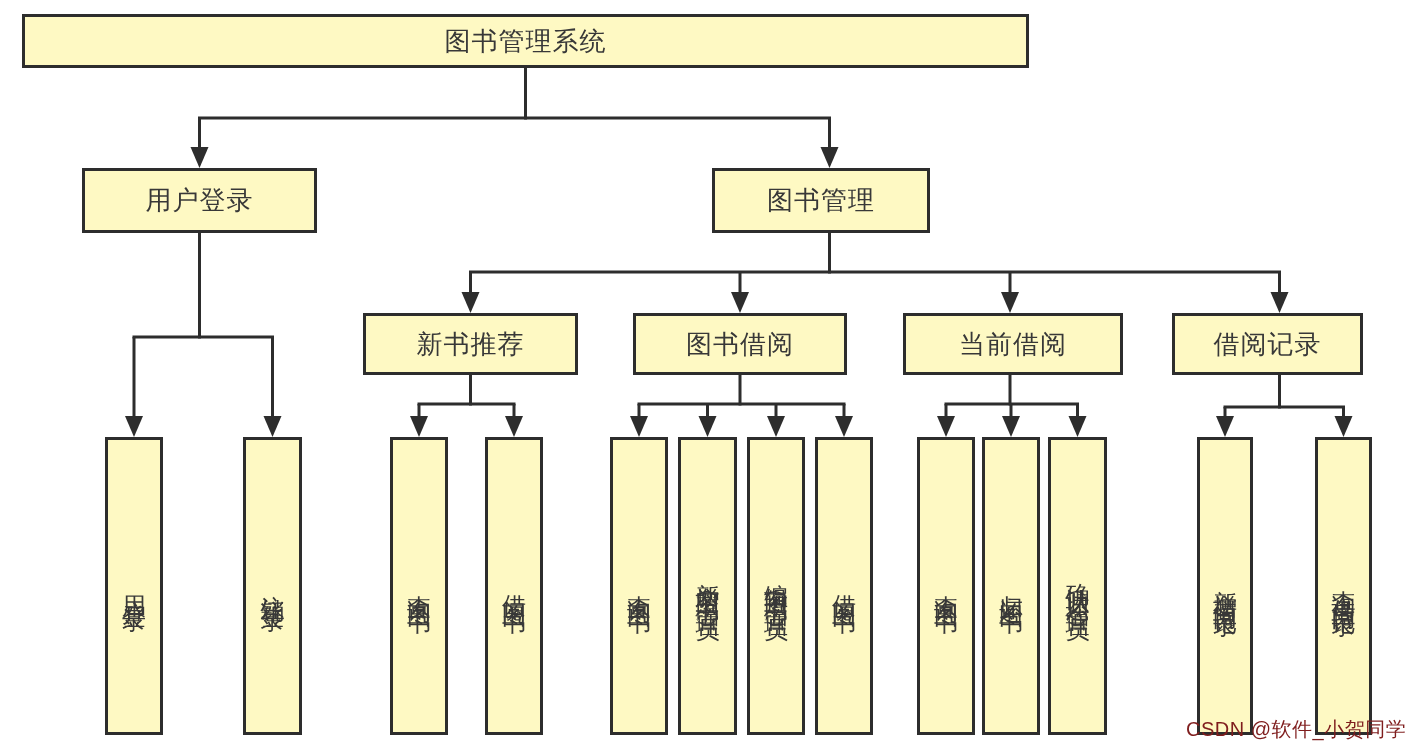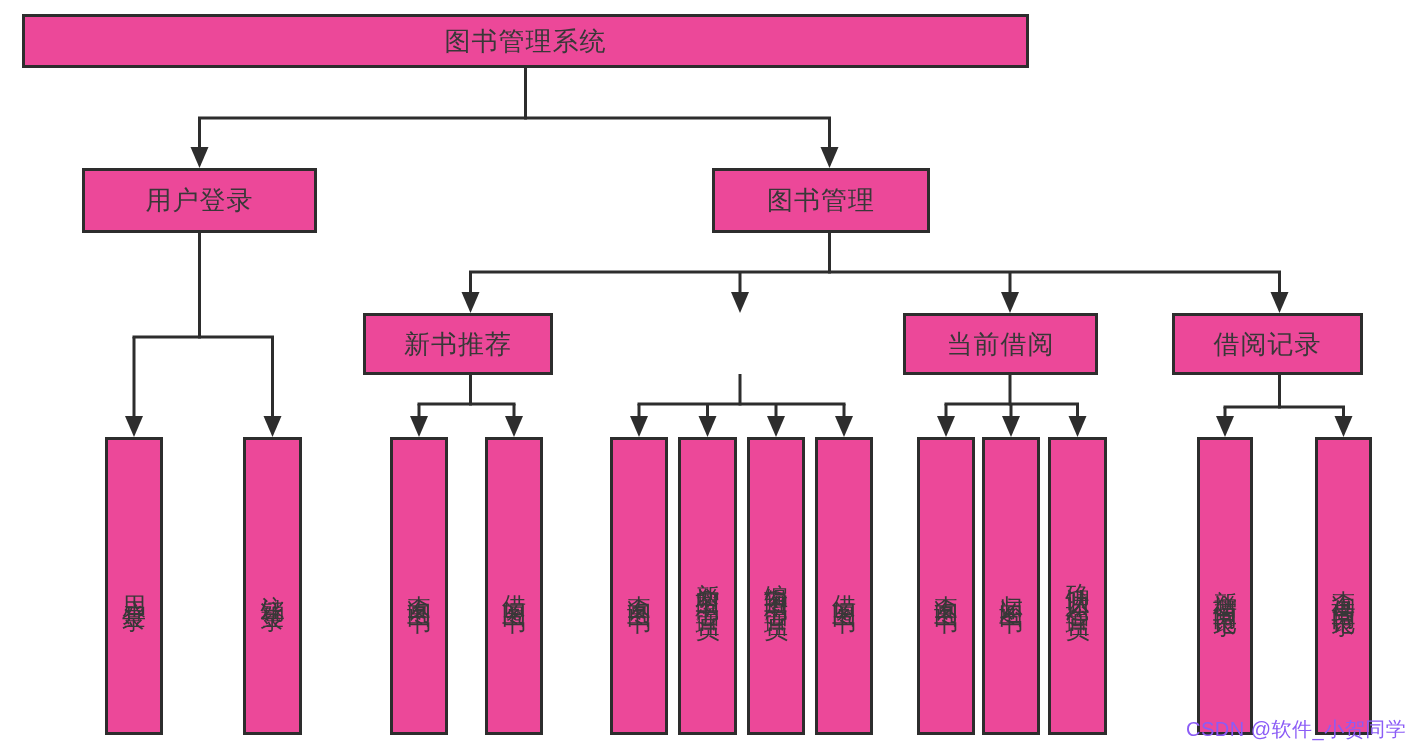--- a/index.html
+++ b/index.html
@@ -3,54 +3,54 @@
 <meta charset="utf-8">
 <title>图书管理系统</title>
 <style>
   html,body{margin:0;padding:0;background:#ffffff;}
   .stage{
     position:relative;width:1405px;height:747px;background:#ffffff;
     font-family:"Liberation Sans",sans-serif;overflow:hidden;
   }
   .connectors{position:absolute;left:0;top:0;z-index:1;pointer-events:none;}
   .box{
-    position:absolute;box-sizing:border-box;border:3px solid #2d2d2d;background:#ec4899;
+    position:absolute;box-sizing:border-box;border:3px solid #2d2d2d;background:#fef9c3;
     display:flex;align-items:center;justify-content:center;
     color:#383838;z-index:2;
   }
   .h{font-size:26px;letter-spacing:1px;white-space:nowrap;}
   .v{writing-mode:vertical-rl;font-size:24px;letter-spacing:5px;line-height:1;}
   
   #n-root{left:22px;top:14px;width:1007px;height:54px;}
   
   #n-login{left:82px;top:168px;width:235px;height:65px;}
   #n-mgmt{left:712px;top:168px;width:218px;height:65px;}
   
-  #n-rec{left:363px;top:313px;width:190px;height:62px;text-align:center;}
+  #n-rec{left:363px;top:313px;width:215px;height:62px;text-align:center;}
   #n-borrow{left:633px;top:313px;width:214px;height:62px;}
-  #n-current{left:903px;top:313px;width:195px;height:62px;}
+  #n-current{left:903px;top:313px;width:220px;height:62px;}
   #n-records{left:1172px;top:313px;width:191px;height:62px;}
   
   .leaf{top:437px;height:298px;}
   #lf-a{left:105px;width:58px;}
   #lf-b{left:243px;width:59px;}
   #lf-c{left:390px;width:58px;}
   #lf-d{left:485px;width:58px;}
   #lf-e{left:610px;width:58px;}
   #lf-f{left:678px;width:59px;}
   #lf-g{left:747px;width:58px;}
   #lf-h{left:815px;width:58px;}
   #lf-i{left:917px;width:58px;}
   #lf-j{left:982px;width:58px;}
   #lf-k{left:1048px;width:59px;}
   #lf-l{left:1197px;width:56px;}
   #lf-m{left:1315px;width:57px;}
   .watermark{
     position:absolute;left:1186px;top:716px;z-index:10;
-    font-size:20px;color:#8b5cf6;white-space:nowrap;letter-spacing:0.5px;
+    font-size:20px;color:#7f1d1d;white-space:nowrap;letter-spacing:0.5px;
   }
 </style>
 </head>
 <body>
 
 <div class="stage">
 
   <svg class="connectors" width="1405" height="747" viewBox="0 0 1405 747" stroke="#2d2d2d" stroke-width="3" fill="#2d2d2d">
 
     <line x1="525.5" y1="68" x2="525.5" y2="119.5" fill="none"></line>
@@ -112,20 +112,21 @@
     <line x1="1343.5" y1="407" x2="1343.5" y2="422" fill="none"></line>
     <polygon points="1334.5,416 1352.5,416 1343.5,437" stroke="none"></polygon>
   </svg>
 
   <div class="box h" id="n-root">图书管理系统</div>
 
   <div class="box h" id="n-login">用户登录</div>
   <div class="box h" id="n-mgmt">图书管理</div>
 
   <div class="box h" id="n-rec">新书推荐</div>
+  <div class="box h" id="n-borrow">图书借阅</div>
   <div class="box h" id="n-current">当前借阅</div>
   <div class="box h" id="n-records">借阅记录</div>
 
   <div class="box v leaf" id="lf-a">用户登录</div>
   <div class="box v leaf" id="lf-b">注销登录</div>
 
   <div class="box v leaf" id="lf-c">查询图书</div>
   <div class="box v leaf" id="lf-d">借阅图书</div>
 
   <div class="box v leaf" id="lf-e">查询图书</div>

